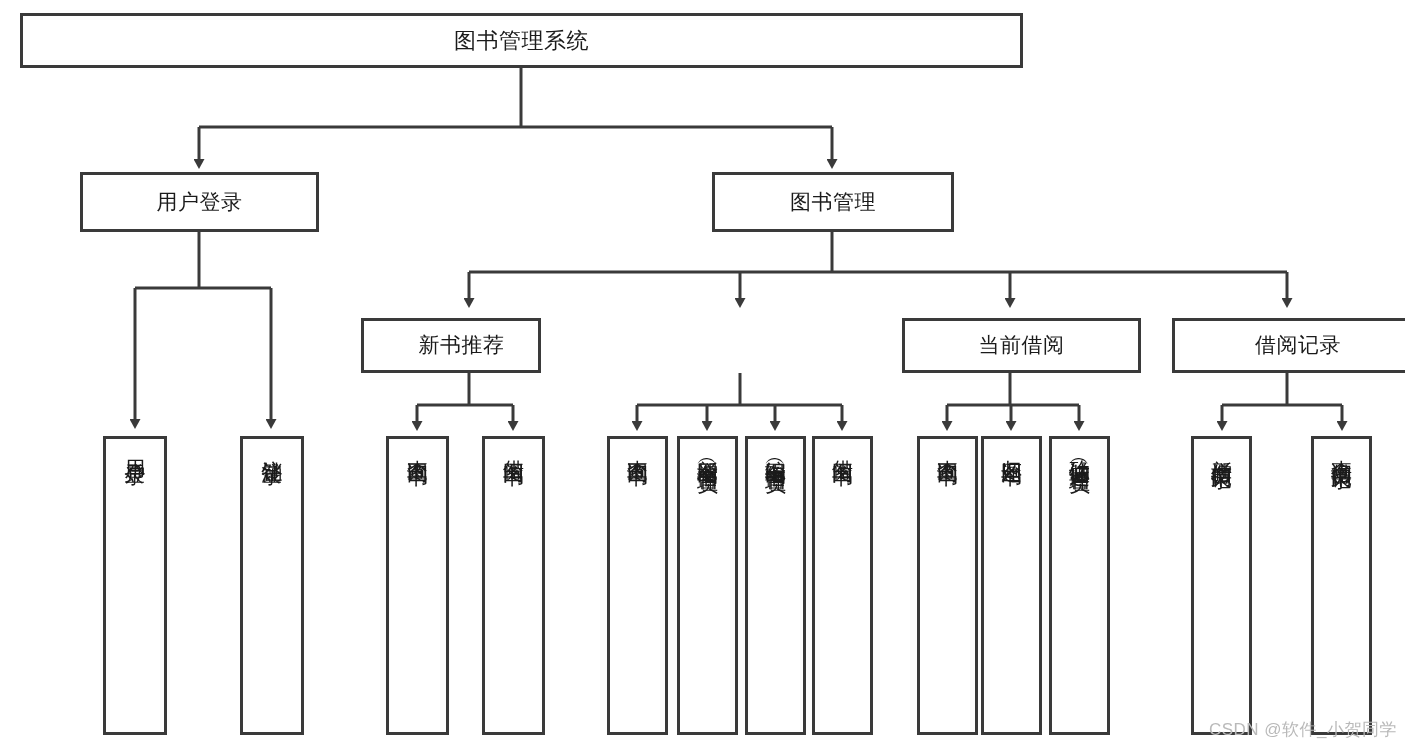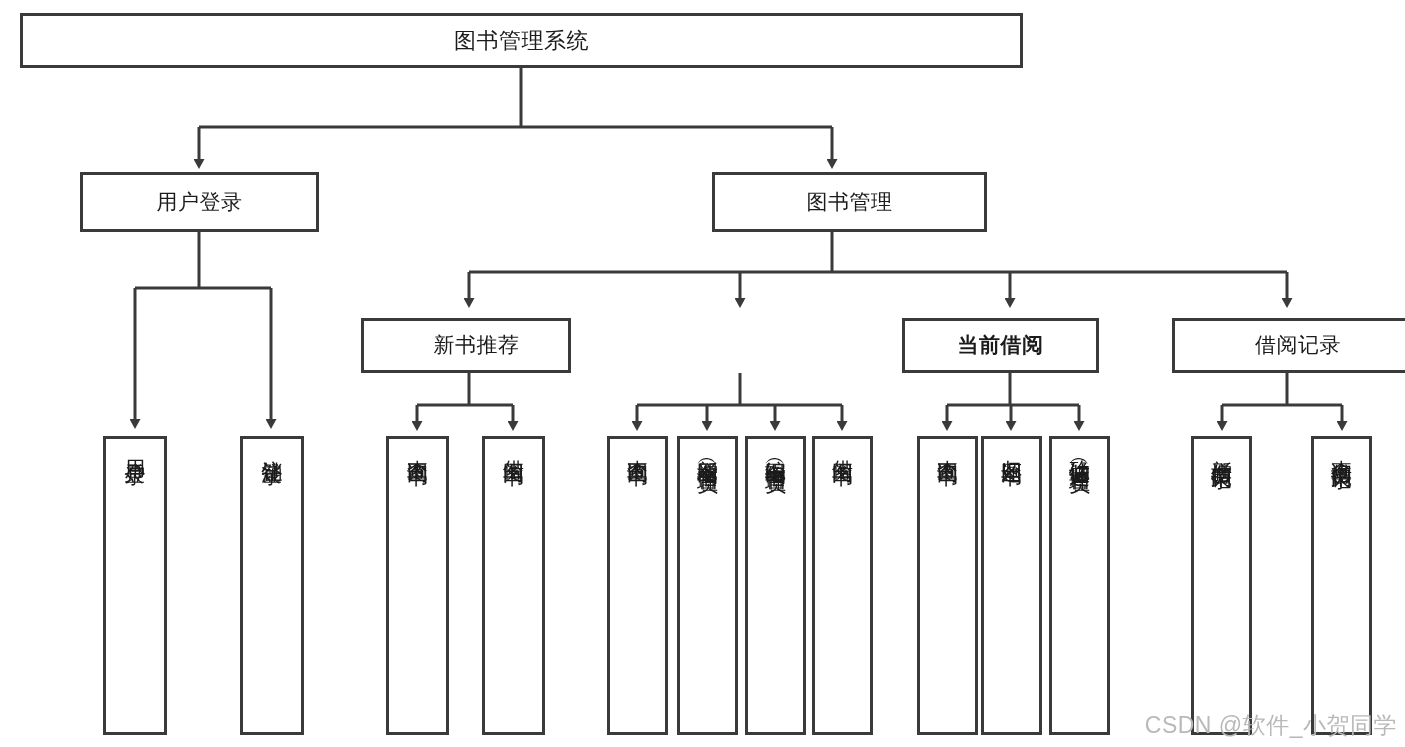--- a/index.html
+++ b/index.html
@@ -61,21 +61,21 @@
     text-orientation: upright;
     font-size: 21px;
     line-height: 1.42;
     letter-spacing: 2px;
     white-space: nowrap;
   }
   .watermark {
     position: absolute;
     right: 8px;
     bottom: 6px;
-    font-size: 23px;
+    font-size: 17px;
     color: #b9b9b9;
     letter-spacing: 0.5px;
     z-index: 5;
     white-space: nowrap;
     font-family: "Liberation Sans", "DejaVu Sans", sans-serif;
   }
 </style>
 </head>
 <body>
 
@@ -133,28 +133,28 @@
     </g>
   </svg>
 
   <div class="node root horizontal" style="left:20px; top:13px; width:1003px; height:55px;">
     <span class="label">图书管理系统</span>
   </div>
 
   <div class="node horizontal" style="left:80px; top:172px; width:239px; height:60px;">
     <span class="label">用户登录</span>
   </div>
-  <div class="node horizontal" style="left:712px; top:172px; width:275px; height:60px;">
+  <div class="node horizontal" style="left:712px; top:172px; width:242px; height:60px;">
     <span class="label">图书管理</span>
   </div>
 
-  <div class="node horizontal" style="left:361px; top:318px; width:210px; height:55px;padding-left:21px;">
+  <div class="node horizontal" style="left:361px; top:318px; width:180px; height:55px;padding-left:21px;">
     <span class="label">新书推荐</span>
   </div>
-  <div class="node horizontal" style="left:902px; top:318px; width:197px; height:55px;font-weight:bold;">
+  <div class="node horizontal" style="left:902px; top:318px; width:239px; height:55px;">
     <span class="label">当前借阅</span>
   </div>
   <div class="node horizontal" style="left:1172px; top:318px; width:252px; height:55px;">
     <span class="label">借阅记录</span>
   </div>
 
   <div class="node vertical" style="left:103px; top:436px; width:64px; height:299px;">
     <span class="label">用户登录</span>
   </div>
   <div class="node vertical" style="left:240px; top:436px; width:64px; height:299px;">

